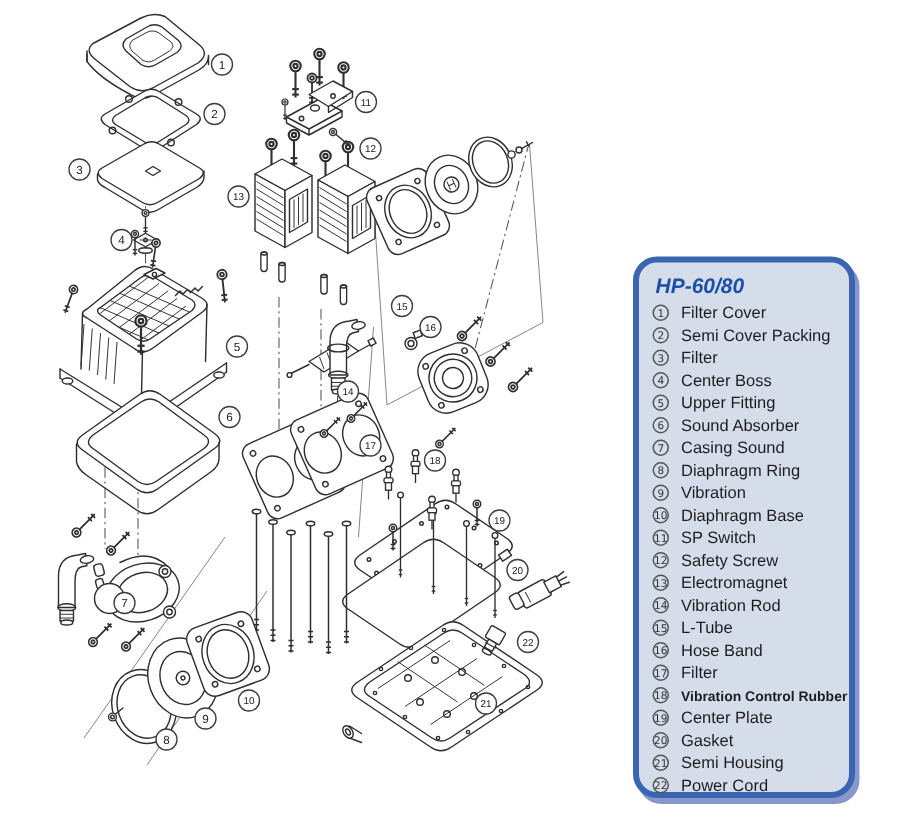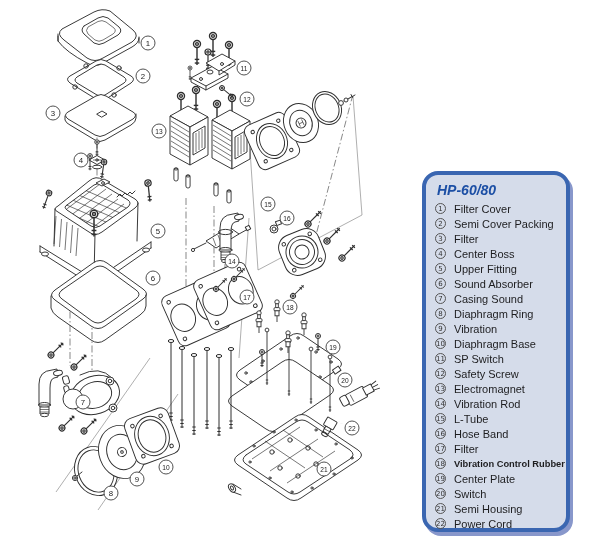--- a/index.html
+++ b/index.html
@@ -664,21 +664,21 @@
           <span class="plabel">Vibration Control Rubber</span>
         </li>
 
         <li class="legend-item">
           <span class="cnum">19</span>
           <span class="plabel">Center Plate</span>
         </li>
 
         <li class="legend-item">
           <span class="cnum">20</span>
-          <span class="plabel">Switch</span>
+          <span class="plabel">Gasket</span>
         </li>
 
         <li class="legend-item">
           <span class="cnum">21</span>
           <span class="plabel">Semi Housing</span>
         </li>
 
         <li class="legend-item">
           <span class="cnum">22</span>
           <span class="plabel">Power Cord</span>

